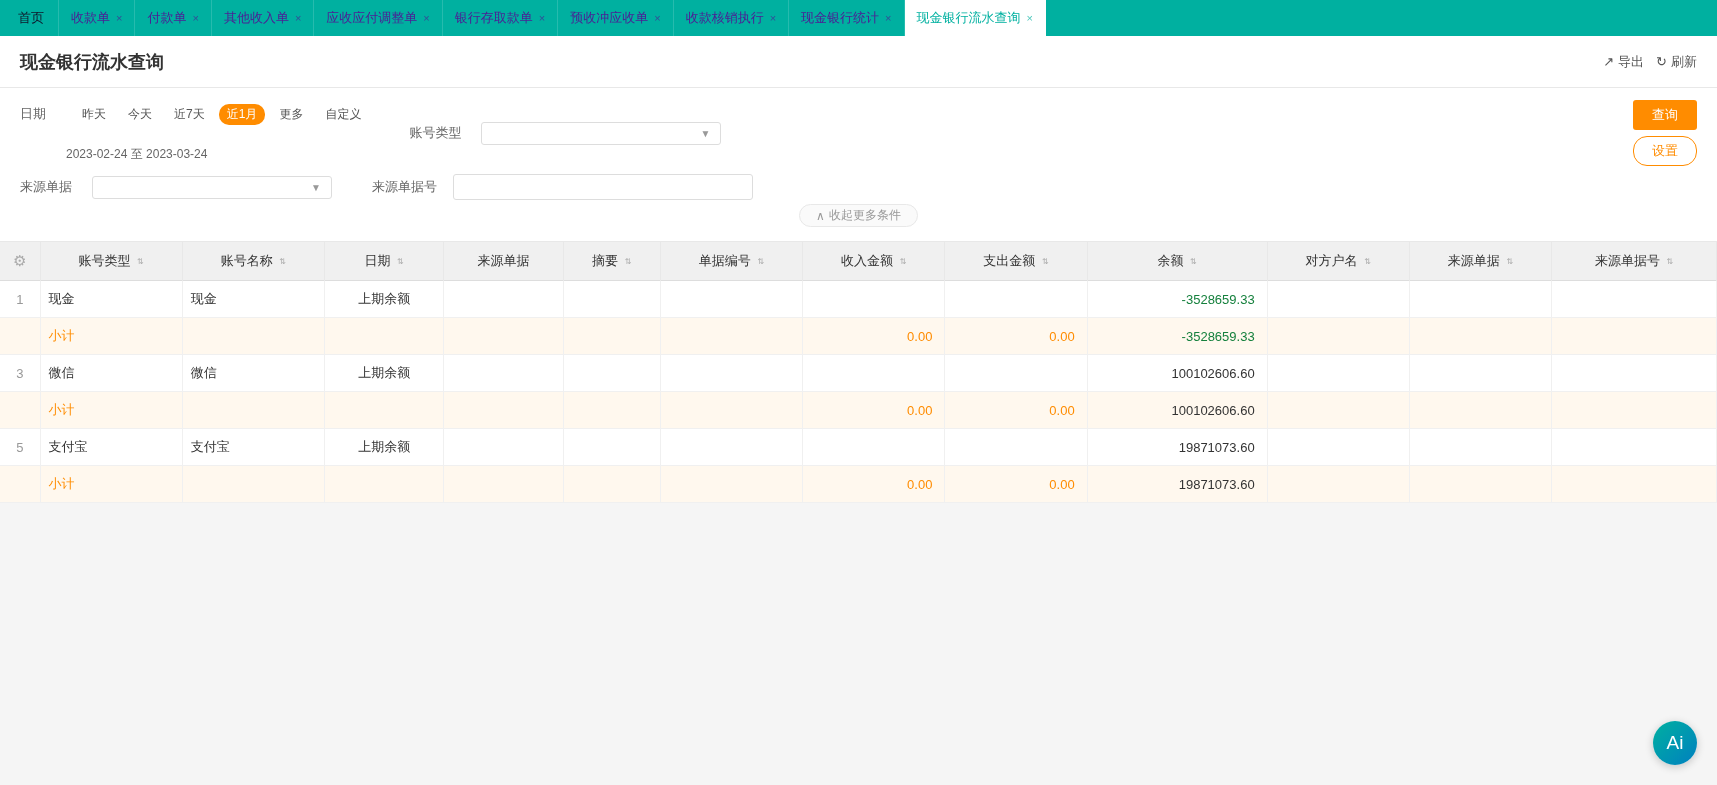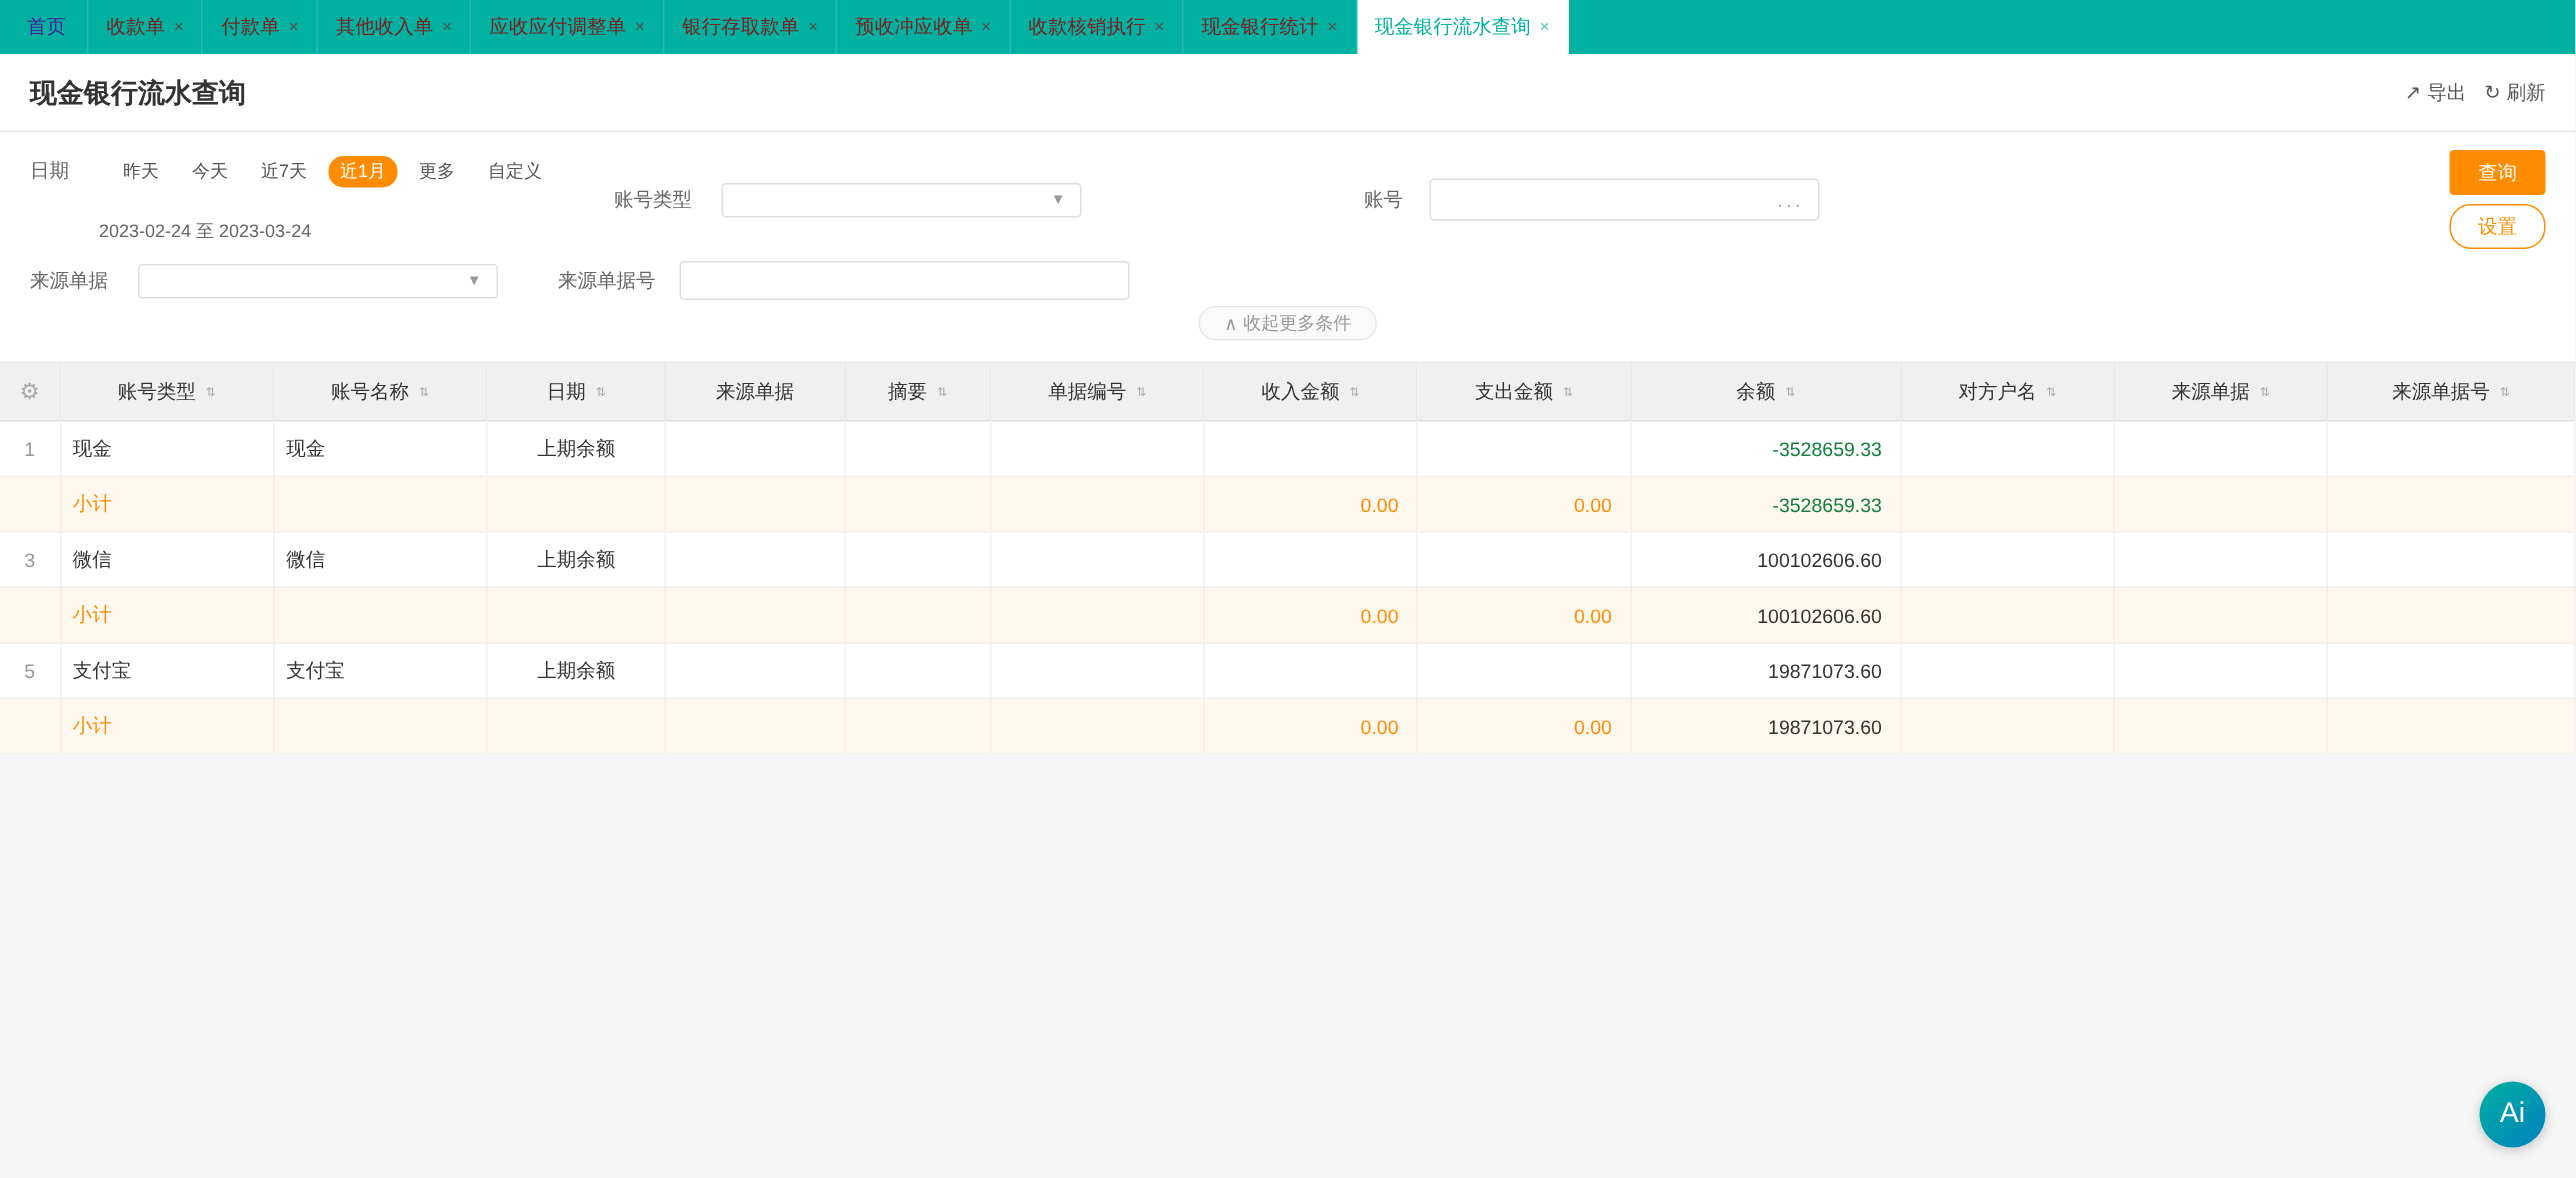--- a/index.html
+++ b/index.html
@@ -8,41 +8,41 @@
     
     .top-nav {
       background: #00b0a0;
       display: flex;
       align-items: center;
       height: 36px;
       padding: 0 4px;
       overflow: hidden;
     }
     .nav-item {
-      color: #7f1d1d;
+      color: #4c1d95;
       padding: 0 12px;
       height: 36px;
       display: flex;
       align-items: center;
       cursor: pointer;
       white-space: nowrap;
       font-size: 13px;
       border-right: 1px solid rgba(255,255,255,0.15);
     }
     .nav-item.active {
       background: #fff;
       color: #00b0a0;
     }
     .nav-item .close-x {
       margin-left: 6px;
       font-size: 11px;
       opacity: 0.7;
     }
     .nav-home {
-      color: #4c1d95;
+      color: #0f172a;
       padding: 0 14px;
       height: 36px;
       display: flex;
       align-items: center;
       font-size: 13px;
       cursor: pointer;
       border-right: 1px solid rgba(255,255,255,0.15);
     }
 
     
@@ -337,27 +337,20 @@
     </div>
 
     <div class="account-type-block">
       <span class="filter-label" style="min-width:56px;">账号类型</span>
       <div class="select-box" style="min-width:240px;">
         <span style="color:#bbb;"></span>
         <span class="chevron">▼</span>
       </div>
     </div>
 
-    <div class="account-block">
-      <span class="filter-label" style="min-width:28px;">账号</span>
-      <div style="display:flex;align-items:center;border:1px solid #ddd;border-radius:3px;padding:5px 10px;min-width:260px;background:#fff;">
-        <span style="flex:1;color:#bbb;font-size:12px;"></span>
-        <span class="three-dots">...</span>
-      </div>
-    </div>
 
     <div class="right-btns">
       <button class="btn-query">查询</button>
       <button class="btn-settings">设置</button>
     </div>
   </div>
 
   <div class="filter-bottom-row">
 
     <div class="source-block">

